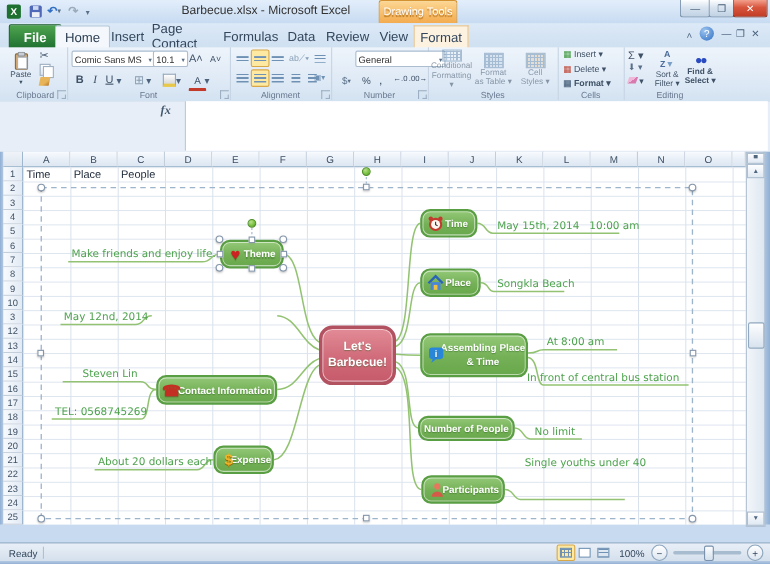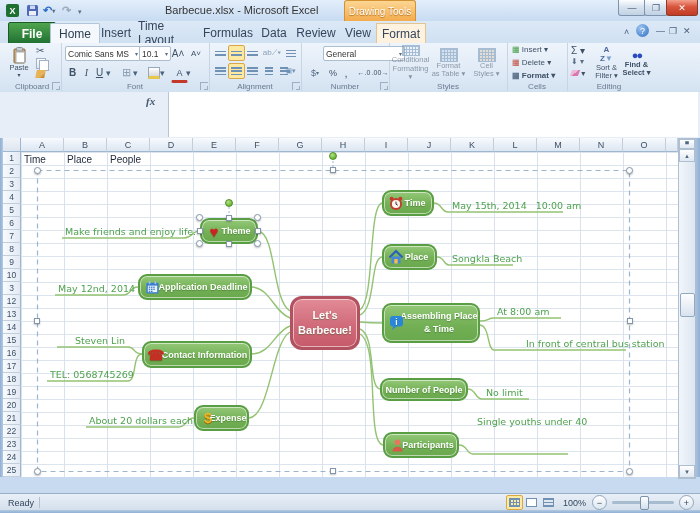--- a/index.html
+++ b/index.html
@@ -93,21 +93,21 @@
     <div id="ctx-badge" class="abs" style="left:344px;top:0;width:70px;height:20px">Drawing Tools</div>
     <div class="abs wbtn" style="left:618px;top:0;width:26px">—</div>
     <div class="abs wbtn" style="left:644px;top:0;width:22px">❐</div>
     <div class="abs wbtn close" style="left:666px;top:0;width:30px">✕</div>
   </div>
 
   <div id="tabrow" class="abs">
     <div class="rtab file" style="left:8px;width:38px">File</div>
     <div class="rtab active" style="left:50px;width:40px">Home</div>
     <div class="rtab" style="left:92px;width:40px">Insert</div>
-    <div class="rtab" style="left:134px;width:62px">Time Layout</div>
+    <div class="rtab" style="left:134px;width:62px">Page Contact</div>
     <div class="rtab" style="left:198px;width:52px">Formulas</div>
     <div class="rtab" style="left:252px;width:36px">Data</div>
     <div class="rtab" style="left:290px;width:44px">Review</div>
     <div class="rtab" style="left:336px;width:36px">View</div>
     <div class="rtab ctx" style="left:376px;width:40px">Format</div>
     <span class="abs mini" style="left:624px;top:6px">˄</span>
     <span class="abs" style="left:636px;top:3px;width:13px;height:13px;border-radius:50%;background:radial-gradient(circle at 35% 30%,#9cc4ee,#2f6fc4);color:#fff;font-size:9px;display:flex;align-items:center;justify-content:center">?</span>
     <span class="abs mini" style="left:656px;top:5px">—</span>
     <span class="abs mini" style="left:669px;top:5px">❐</span>
     <span class="abs mini" style="left:683px;top:5px">✕</span>
@@ -381,21 +381,21 @@
     <span class="nicon">
       <svg width="15" height="16" viewBox="0 0 15 16">
           <rect x="1" y="1" width="13" height="10.5" rx="3" fill="#2a86d8"></rect>
           <path d="M4.5 11 l-1.5 4 4.5-3.5z" fill="#2a86d8"></path>
           <text x="7.5" y="9.5" font-size="8.5" font-weight="bold" fill="#fff" text-anchor="middle">i</text>
         </svg>
     </span>
     <span><span>Assembling Place</span><br><span>&amp; Time</span></span>
   </div>
   <span class="branch" style="left:497px;top:306px">At 8:00 am</span>
-  <span class="branch" style="left:526px;top:338px">In front of central bus station</span>
+  <span class="branch" style="left:479px;top:338px">In front of central bus station</span>
 
   <div class="node" style="left:380px;top:378px;width:88px;height:23px">
     <span>Number of People</span>
   </div>
   <span class="branch" style="left:486px;top:387px">No limit</span>
 
   <div class="node" style="left:383px;top:432px;width:76px;height:26px;padding-left:14px">
     <span class="nicon">
       <svg width="15" height="15" viewBox="0 0 16 16">
           <circle cx="8" cy="4.5" r="3" fill="#e8765f"></circle>
@@ -405,41 +405,20 @@
     <span>Participants</span>
   </div>
   <span class="branch" style="left:477px;top:416px">Single youths under 40</span>
 
   <div class="node" style="left:200px;top:218px;width:58px;height:26px;padding-left:14px">
     <span class="nicon" style="font-size:15px;color:#cc2222;text-shadow:0 1px 1px rgba(80,0,0,.4)">♥</span>
     <span>Theme</span>
   </div>
   <span class="branch" style="left:65px;top:226px">Make friends and enjoy life.</span>
 
-  <div class="node" style="left:138px;top:274px;width:114px;height:26px;padding-left:16px">
-    <span class="nicon">
-      <svg width="15" height="15" viewBox="0 0 16 16">
-          <rect x="1.5" y="3" width="13" height="11.5" rx="1.5" fill="#3a7cd0"></rect>
-          <rect x="4" y="1" width="1.8" height="3.5" rx=".8" fill="#9cc0ea"></rect>
-          <rect x="10.2" y="1" width="1.8" height="3.5" rx=".8" fill="#9cc0ea"></rect>
-          <rect x="3" y="6" width="10" height="7" fill="#eaf2fb"></rect>
-          <g fill="#3a7cd0">
-            <rect x="4" y="7" width="1.6" height="1.4"></rect>
-            <rect x="6.4" y="7" width="1.6" height="1.4"></rect>
-            <rect x="8.8" y="7" width="1.6" height="1.4"></rect>
-            <rect x="4" y="9.2" width="1.6" height="1.4"></rect>
-            <rect x="6.4" y="9.2" width="1.6" height="1.4"></rect>
-            <rect x="8.8" y="9.2" width="1.6" height="1.4"></rect>
-            <rect x="4" y="11.4" width="1.6" height="1.4"></rect>
-            <rect x="6.4" y="11.4" width="1.6" height="1.4"></rect>
-          </g>
-        </svg>
-    </span>
-    <span>Application Deadline</span>
-  </div>
   <span class="branch" style="left:58px;top:283px">May 12nd, 2014</span>
 
   <div class="node" style="left:142px;top:341px;width:110px;height:27px;padding-left:15px">
     <span class="nicon" style="font-size:14px;color:#c42f24;text-shadow:0 1px 1px rgba(80,0,0,.35)">☎</span>
     <span>Contact Information</span>
   </div>
   <span class="branch" style="left:75px;top:335px">Steven Lin</span>
   <span class="branch" style="left:50px;top:369px">TEL: 0568745269</span>
 
   <div class="node" style="left:194px;top:405px;width:55px;height:26px;padding-left:13px">

